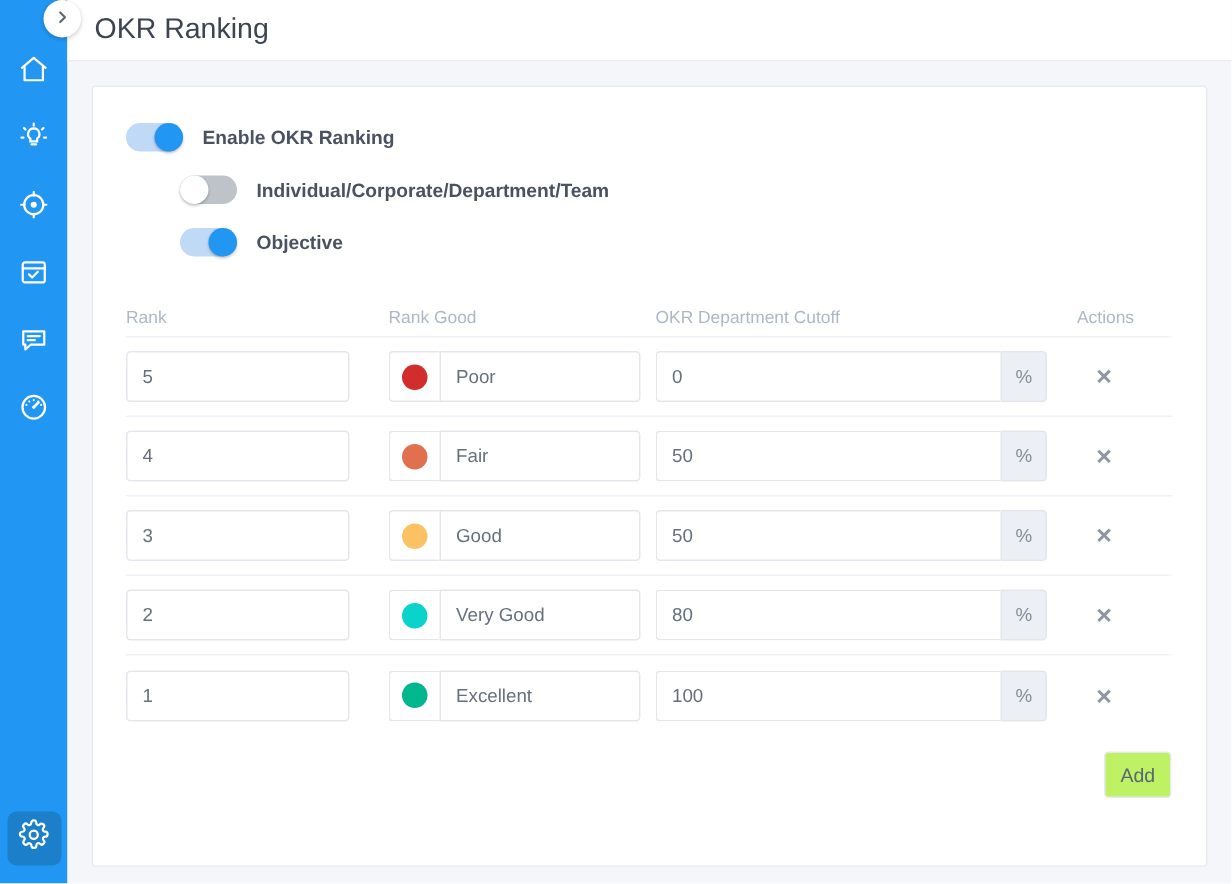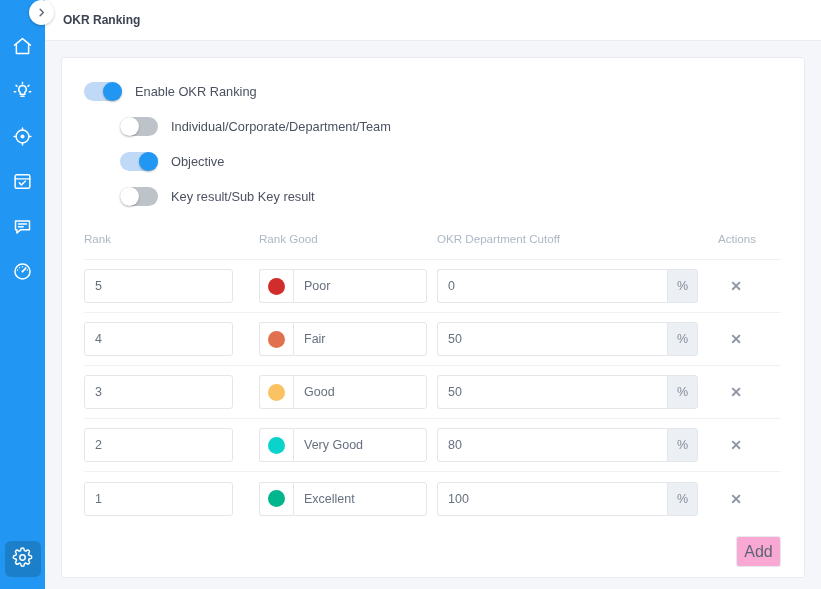--- a/index.html
+++ b/index.html
@@ -58,23 +58,23 @@
   }
   .topbar {
     height: 41px;
     background: #ffffff;
     border-bottom: 1px solid #e9edf2;
     display: flex; align-items: center;
     padding-left: 18px;
     flex: 0 0 41px;
   }
   .page-title {
-    font-size: 12px;
+    font-size: 19px;
     color: #3d4451;
-    font-weight: 700;
+    font-weight: 400;
   }
   .content-area {
     flex: 1 1 auto;
     padding: 16px 16px 10px 16px;
     overflow: hidden;
   }
   .card {
     background: #ffffff;
     border: 1px solid #e8ecf1;
     border-radius: 3px;
@@ -103,26 +103,27 @@
     top: 0px; width: 19px; height: 19px;
     border-radius: 50%;
     box-shadow: 0 1px 2px rgba(0,0,0,0.28);
   }
   .switch.on .knob { right: 0; background: #2196f3; }
   .switch.off .knob { left: 0; background: #ffffff; }
   .toggle-label {
     margin-left: 13px;
     font-size: 12.8px;
     color: #4a5160;
+    font-weight: bold;
   }
 
   
   .table { margin-top: 18px; width: 697px; }
   .thead {
-    display: flex; align-items: flex-start;
+    display: flex; align-items: flex-end;
     height: 28px;
     border-bottom: 1px solid #eef1f5;
     padding-bottom: 6px;
   }
   .th {
     font-size: 11.6px;
     color: #aeb7c6;
     font-weight: 400;
   }
   .col-rank   { width: 175px; flex: 0 0 175px; }
@@ -187,23 +188,23 @@
   }
   .addrow {
     display: flex; justify-content: flex-end;
     width: 697px;
     padding-top: 11px;
   }
   .add-btn {
     width: 45px; height: 31px;
     border: 1px solid #e6eaee;
     border-radius: 3px;
-    background: #f9a8d4;
+    background: #bef264;
     color: #5b6574;
-    font-size: 16px;
+    font-size: 13px;
     font-family: "Liberation Sans", sans-serif;
     cursor: pointer;
     display: flex; align-items: center; justify-content: center;
   }
 </style>
 </head>
 <body>
 
 <div class="app">
 
@@ -313,26 +314,20 @@
             <div class="toggle-label">Individual/Corporate/Department/Team</div>
           </div>
 
           <div class="toggle-row indented">
             <div class="switch on">
               <div class="knob"></div>
             </div>
             <div class="toggle-label">Objective</div>
           </div>
 
-          <div class="toggle-row indented">
-            <div class="switch off">
-              <div class="knob"></div>
-            </div>
-            <div class="toggle-label">Key result/Sub Key result</div>
-          </div>
         </div>
 
         <div class="table">
           <div class="thead">
             <div class="th col-rank">Rank</div>
             <div class="th col-name">Rank Good</div>
             <div class="th col-cutoff">OKR Department Cutoff</div>
             <div class="th col-act">Actions</div>
           </div>
 

